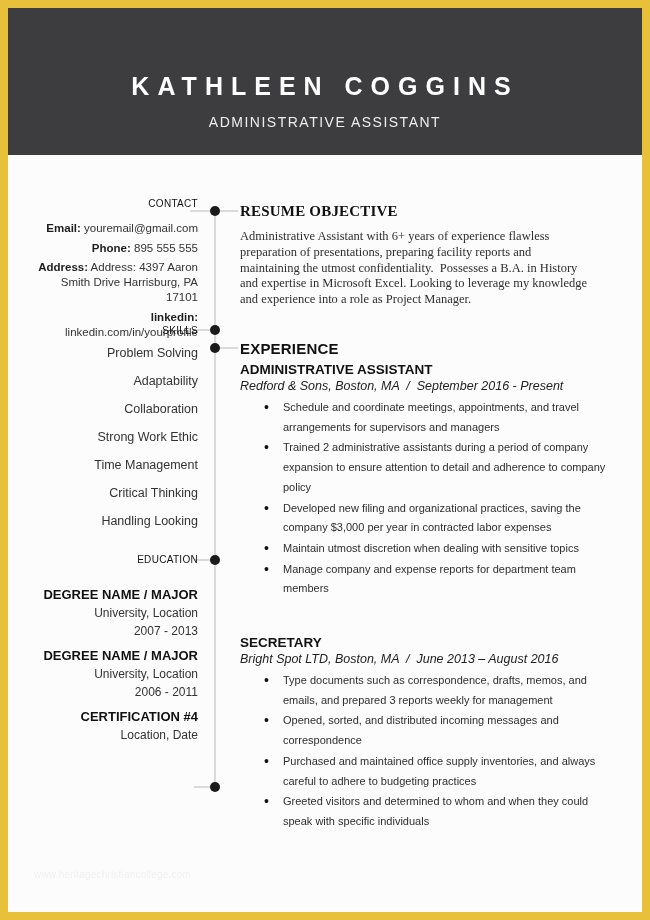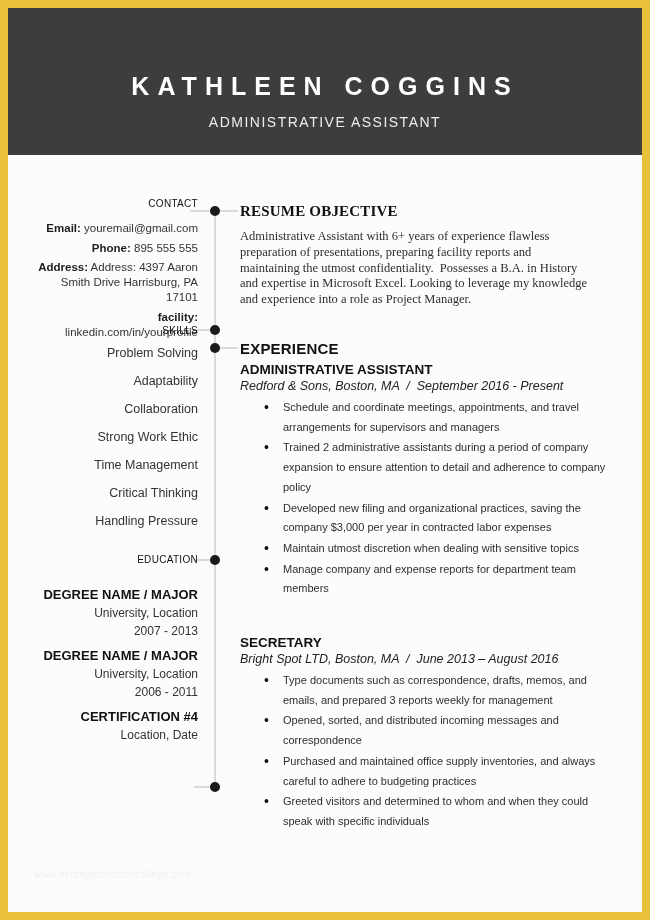--- a/index.html
+++ b/index.html
@@ -92,34 +92,34 @@
     </div>
     <div class="c-item">
       <span class="c-label">Phone:</span>
       <span class="c-value">895 555 555</span>
     </div>
     <div class="c-item">
       <span class="c-label">Address:</span>
       <span class="c-value">Address: 4397 Aaron Smith Drive Harrisburg, PA 17101</span>
     </div>
     <div class="c-item">
-      <span class="c-label">facility:</span>
+      <span class="c-label">linkedin:</span>
       <span class="c-value">linkedin.com/in/yourprofile</span>
     </div>
   </div>
 
   <div class="side sec-skills">
     <h2>SKILLS</h2>
     <div class="skill-item">Problem Solving</div>
     <div class="skill-item">Adaptability</div>
     <div class="skill-item">Collaboration</div>
     <div class="skill-item">Strong Work Ethic</div>
     <div class="skill-item">Time Management</div>
     <div class="skill-item">Critical Thinking</div>
-    <div class="skill-item">Handling Pressure</div>
+    <div class="skill-item">Handling Looking</div>
   </div>
 
   <div class="side sec-education">
     <h2>EDUCATION</h2>
     <div class="edu-entry">
       <div class="edu-title">DEGREE NAME /  MAJOR</div>
       <div class="edu-line">University, Location</div>
       <div class="edu-line">2007 - 2013</div>
     </div>
     <div class="edu-entry">

